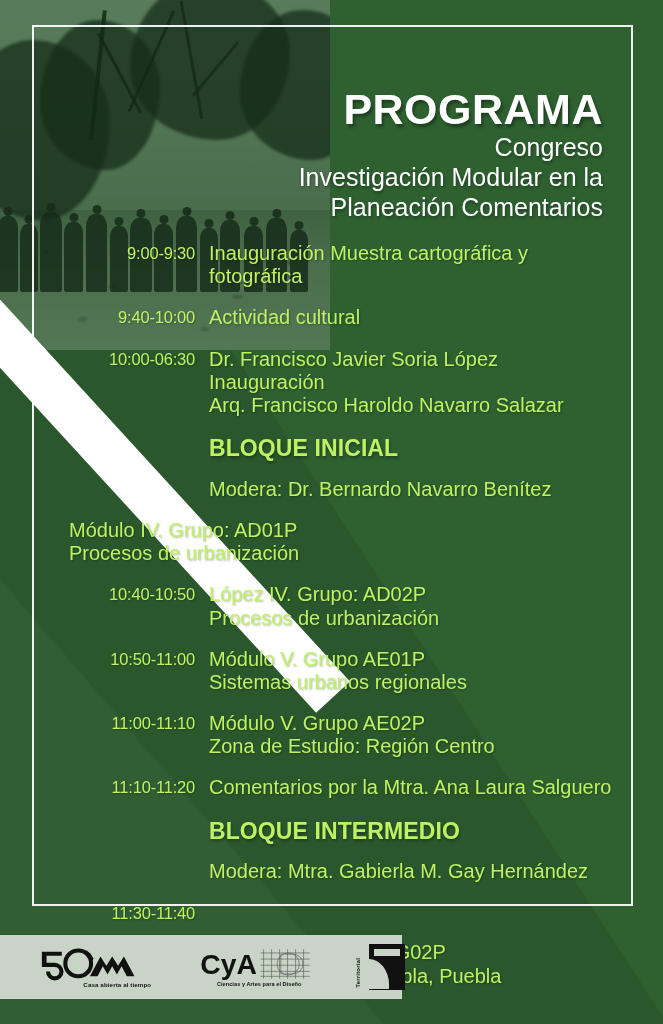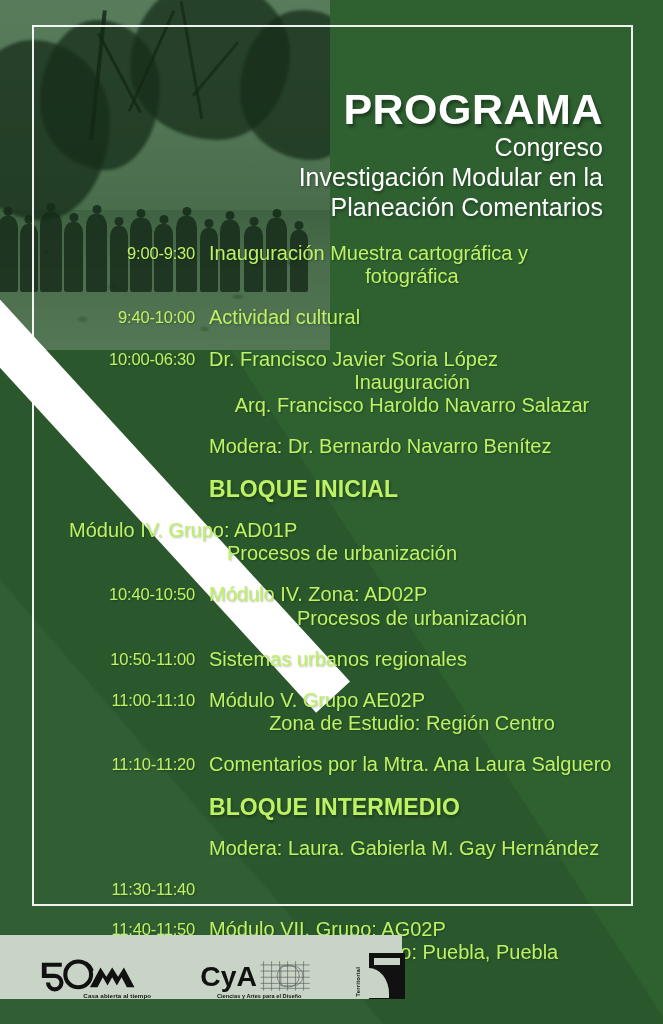--- a/index.html
+++ b/index.html
@@ -196,21 +196,21 @@
     letter-spacing: -0.2px;
     text-shadow: 1px 1px 2px rgba(0,0,0,.28);
   }
   .row .desc {
     flex: 1 1 auto;
     padding-left: 14px;
     font-size: 20px;
     line-height: 1.16;
     text-shadow: 1px 1px 2px rgba(0,0,0,.28);
   }
-  .row .desc .line + .line { display: block; text-align: center; }
+  .row .desc .line + .line { display: block; }
   .row.block-head {
     margin-top: 4px;
     margin-bottom: 16px;
   }
   .row.block-head .desc {
     font-size: 23px;
     font-weight: 800;
     letter-spacing: 0.1px;
     text-shadow: 1px 2px 3px rgba(0,0,0,.33);
   }
@@ -220,21 +220,21 @@
 
   
   .footer-bar {
     position: absolute;
     left: 0;
     top: 935px;
     width: 402px;
     height: 64px;
     background: #c8d5c6;
     display: flex;
-    align-items: flex-end;
+    align-items: center;
   }
   .logo {
     position: relative;
     color: #111111;
   }
   .logo-uam { margin-left: 36px; width: 118px; }
   .logo-cya { margin-left: 46px; width: 120px; }
   .logo-terr { margin-left: 38px; width: 48px; }
 
   .uam-mark {
@@ -366,74 +366,75 @@
         </div>
       </div>
       <div class="row">
         <div class="time">10:00-06:30</div>
         <div class="desc">
           <div class="line">Dr. Francisco Javier Soria López</div>
           <div class="line">Inauguración</div>
           <div class="line">Arq. Francisco Haroldo Navarro Salazar</div>
         </div>
       </div>
+      <div class="row block-head">
+        <div class="time"></div>
+        <div class="desc">
+          <div class="line">BLOQUE INICIAL</div>
+        </div>
+      </div>
       <div class="row moderator">
         <div class="time"></div>
         <div class="desc">
           <div class="line">Modera: Dr. Bernardo Navarro Benítez</div>
         </div>
       </div>
+      <div class="row">
+        <div class="desc">
+          <div class="line">Módulo IV. Grupo: AD01P</div>
+          <div class="line">Procesos de urbanización</div>
+        </div>
+      </div>
+      <div class="row">
+        <div class="time">10:40-10:50</div>
+        <div class="desc">
+          <div class="line">López IV. Grupo: AD02P</div>
+          <div class="line">Procesos de urbanización</div>
+        </div>
+      </div>
+      <div class="row">
+        <div class="time">10:50-11:00</div>
+        <div class="desc">
+          <div class="line">Módulo V. Grupo AE01P</div>
+          <div class="line">Sistemas urbanos regionales</div>
+        </div>
+      </div>
+      <div class="row">
+        <div class="time">11:00-11:10</div>
+        <div class="desc">
+          <div class="line">Módulo V. Grupo AE02P</div>
+          <div class="line">Zona de Estudio: Región Centro</div>
+        </div>
+      </div>
+      <div class="row">
+        <div class="time">11:10-11:20</div>
+        <div class="desc">
+          <div class="line">Comentarios por la Mtra. Ana Laura Salguero</div>
+        </div>
+      </div>
       <div class="row block-head">
         <div class="time"></div>
         <div class="desc">
-          <div class="line">BLOQUE INICIAL</div>
-        </div>
-      </div>
-      <div class="row">
-        <div class="desc">
-          <div class="line">Módulo IV. Grupo: AD01P</div>
-          <div class="line">Procesos de urbanización</div>
-        </div>
-      </div>
-      <div class="row">
-        <div class="time">10:40-10:50</div>
-        <div class="desc">
-          <div class="line">Módulo IV. Zona: AD02P</div>
-          <div class="line">Procesos de urbanización</div>
-        </div>
-      </div>
-      <div class="row">
-        <div class="time">10:50-11:00</div>
-        <div class="desc">
-          <div class="line">Sistemas urbanos regionales</div>
-        </div>
-      </div>
-      <div class="row">
-        <div class="time">11:00-11:10</div>
-        <div class="desc">
-          <div class="line">Módulo V. Grupo AE02P</div>
-          <div class="line">Zona de Estudio: Región Centro</div>
-        </div>
-      </div>
-      <div class="row">
-        <div class="time">11:10-11:20</div>
-        <div class="desc">
-          <div class="line">Comentarios por la Mtra. Ana Laura Salguero</div>
-        </div>
-      </div>
-      <div class="row block-head">
-        <div class="time"></div>
-        <div class="desc">
           <div class="line">BLOQUE INTERMEDIO</div>
         </div>
       </div>
       <div class="row moderator">
         <div class="time"></div>
         <div class="desc">
-          <div class="line">Modera: Laura. Gabierla M. Gay Hernández</div>
+          <div class="line">Modera: Mtra. Gabierla M. Gay Hernández</div>
         </div>
       </div>
       <div class="row">
         <div class="time">11:30-11:40</div>
       </div>
       <div class="row">
         <div class="time">11:40-11:50</div>
         <div class="desc">
           <div class="line">Módulo VII. Grupo: AG02P</div>
           <div class="line">Zona de Estudio: Puebla, Puebla</div>

